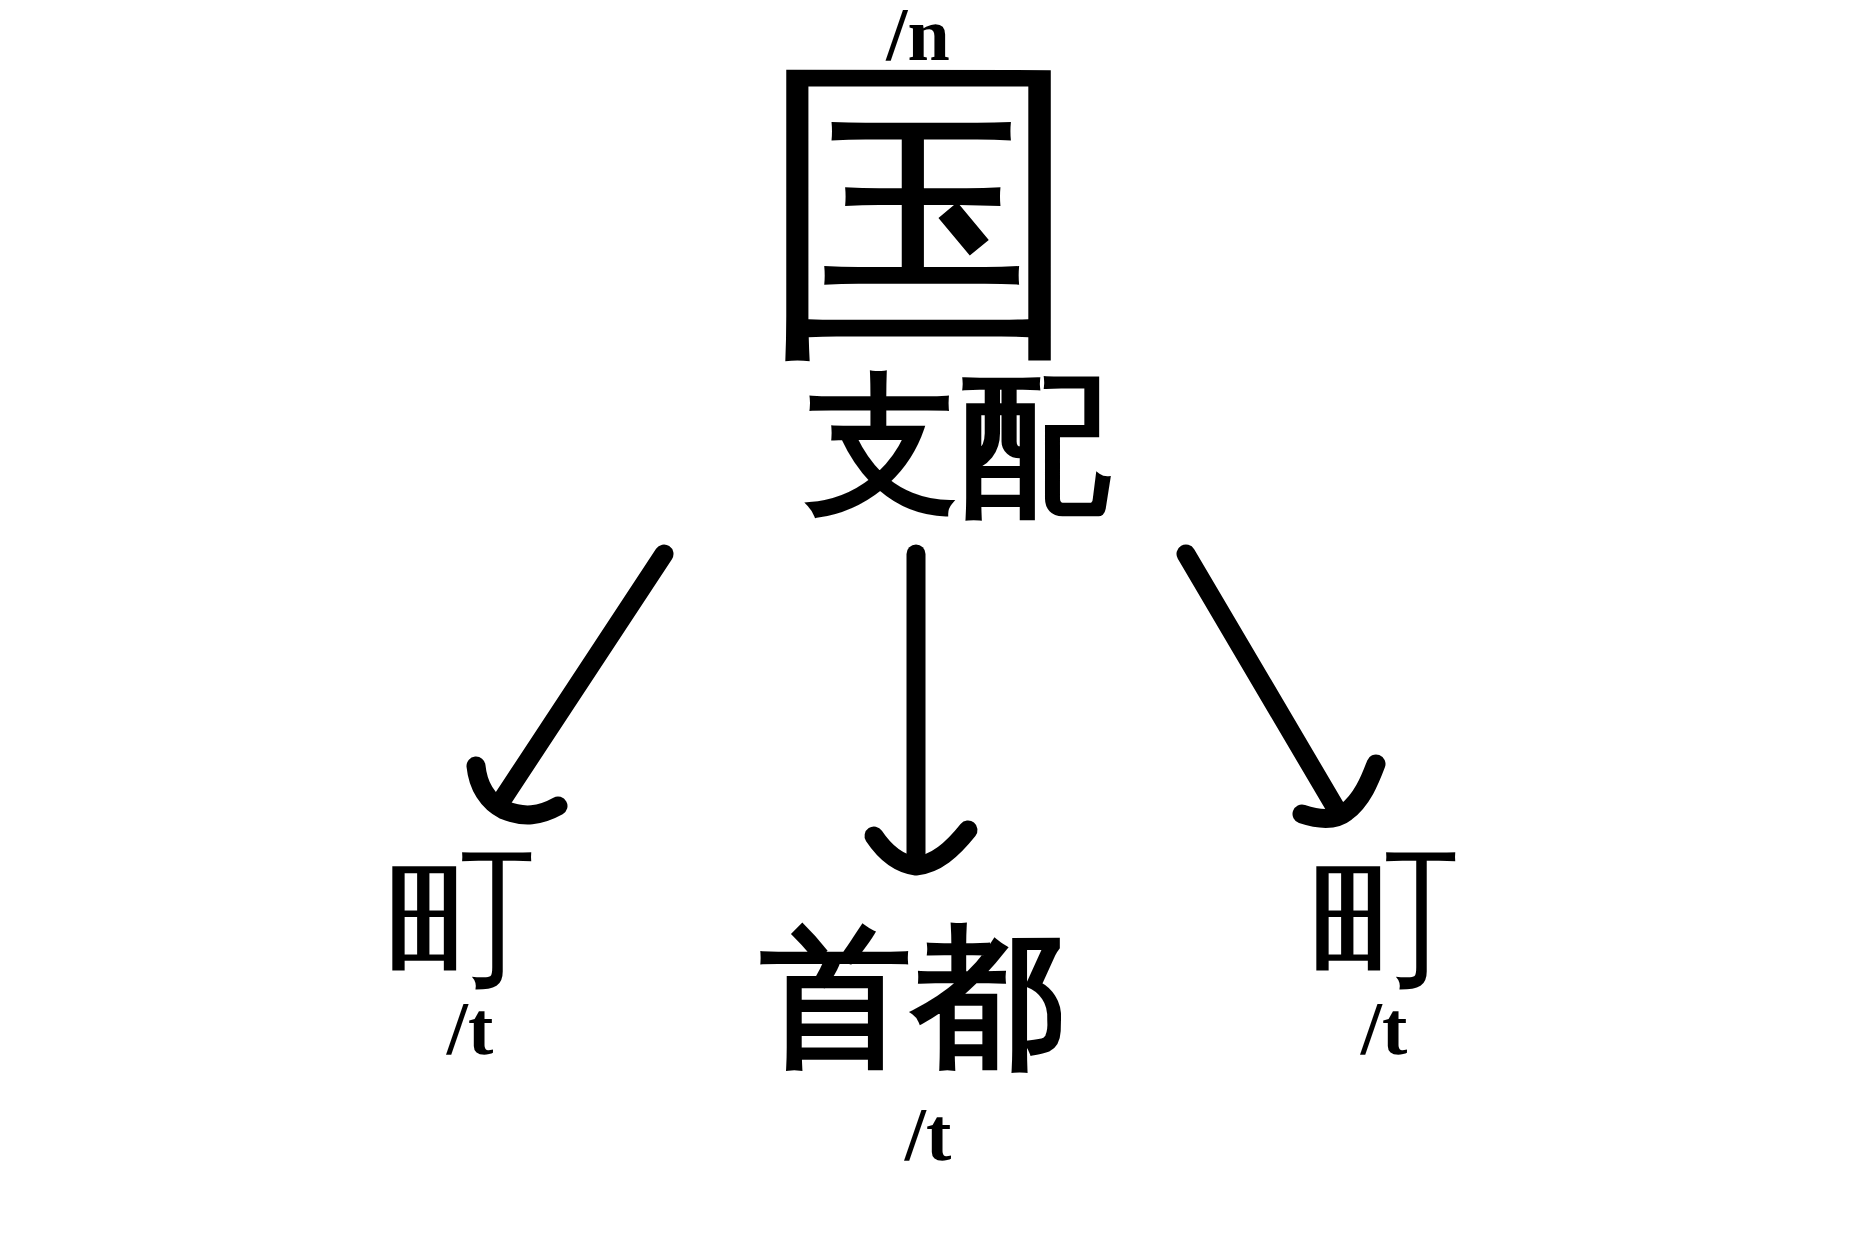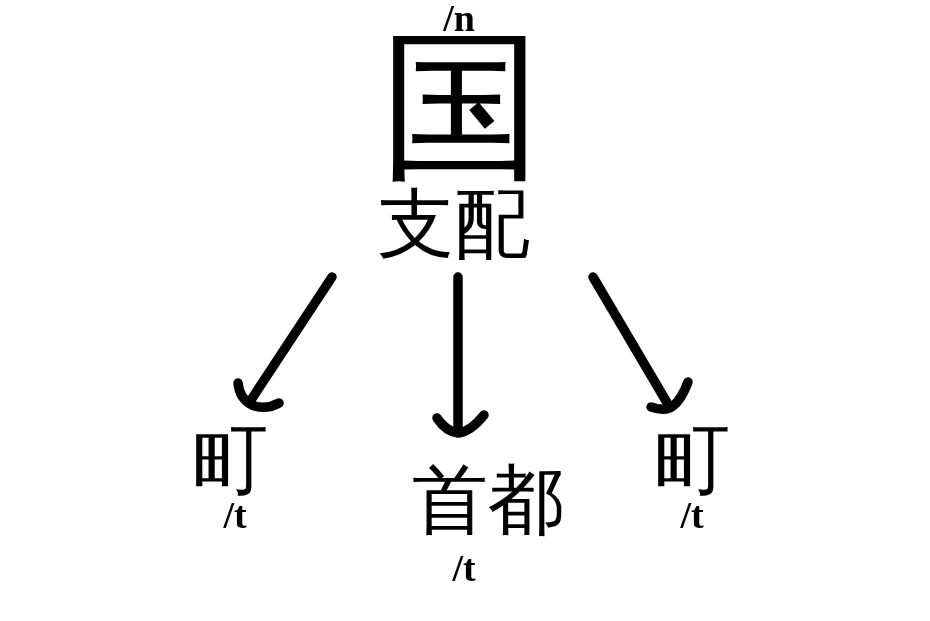--- a/index.html
+++ b/index.html
@@ -49,39 +49,39 @@
     stroke-linejoin: round;
   }
 </style>
 </head>
 <body>
 
 <div class="canvas">
 
   <div class="abs pos-tag" style="left:459px; top:-1px;">/n</div>
   <div class="abs word-root" style="left:461px; top:27px;">国</div>
-  <div class="abs relation" style="left:454px; top:186px;">支配</div>
+  <div class="abs relation" style="left:479px; top:186px;font-weight:bold;">支配</div>
 
   <svg class="arrows" viewBox="0 0 930 621" aria-hidden="true">
     <g>
       <path d="M 332 277 L 251 400"></path>
       <path d="M 238 383 C 239 393 244 401 252 405 C 262 409 270 408 279 403"></path>
     </g>
     <g>
       <path d="M 458 277 L 458 431"></path>
       <path d="M 437 418 C 443 427 450 432 458 433 C 468 432 476 425 484 415"></path>
     </g>
     <g>
       <path d="M 593 277 L 669 406"></path>
       <path d="M 651 407 C 660 410 668 410 673 406 C 681 400 685 390 688 382"></path>
     </g>
   </svg>
 
   <div class="abs word-child" style="left:230px; top:422px;">町</div>
   <div class="abs pos-tag" style="left:235px; top:496px;">/t</div>
 
-  <div class="abs word-child" style="left:488px; top:462px;">首都</div>
+  <div class="abs word-child" style="left:456px; top:462px;font-weight:bold;">首都</div>
   <div class="abs pos-tag" style="left:464px; top:549px;">/t</div>
 
   <div class="abs word-child" style="left:692px; top:422px;">町</div>
   <div class="abs pos-tag" style="left:692px; top:496px;">/t</div>
 
 </div>
 
 </body></html>

